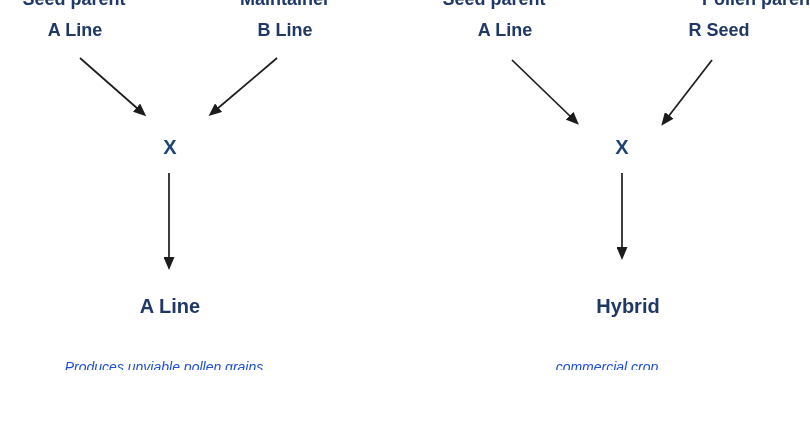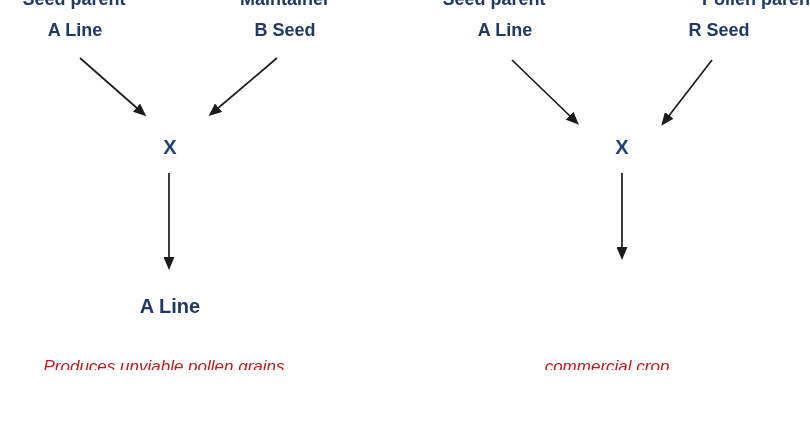--- a/index.html
+++ b/index.html
@@ -55,23 +55,23 @@
     transform: translateX(-50%);
     font-size: 20px;
     font-weight: 700;
     color: #1f3864;
     white-space: nowrap;
   }
   .caption {
     position: absolute;
     top: 350px;
     transform: translateX(-50%);
-    font-size: 17px;
+    font-size: 14px;
     font-style: italic;
-    color: #b91c1c;
+    color: #1d4ed8;
     line-height: 34px;
     text-align: center;
     white-space: nowrap;
   }
 </style>
 </head>
 <body>
 
 <div class="canvas">
 
@@ -85,29 +85,30 @@
     <line x1="277" y1="58" x2="217" y2="109" stroke="#1c1c1c" stroke-width="1.7" marker-end="url(#ah)"></line>
     <line x1="169" y1="173" x2="169" y2="259" stroke="#1c1c1c" stroke-width="1.7" marker-end="url(#ah)"></line>
     <line x1="512" y1="60" x2="571" y2="117" stroke="#1c1c1c" stroke-width="1.7" marker-end="url(#ah)"></line>
     <line x1="712" y1="60" x2="668" y2="117" stroke="#1c1c1c" stroke-width="1.7" marker-end="url(#ah)"></line>
     <line x1="622" y1="173" x2="622" y2="249" stroke="#1c1c1c" stroke-width="1.7" marker-end="url(#ah)"></line>
   </svg>
 
   <div class="role-label" style="left:74px">Seed parent</div>
   <div class="role-label" style="left:285px">Maintainer</div>
   <div class="line-label" style="left:75px">A Line</div>
-  <div class="line-label" style="left:285px">B Seed</div>
+  <div class="line-label" style="left:285px">B Line</div>
   <div class="cross-symbol" style="left:170px">X</div>
   <div class="result-label" style="left:170px">A Line</div>
   <div class="caption" style="left:164px">
     <div>Produces unviable pollen grains</div>
   </div>
 
   <div class="role-label" style="left:494px">Seed parent</div>
   <div class="role-label" style="left:759px">Pollen parent</div>
   <div class="line-label" style="left:505px">A Line</div>
   <div class="line-label" style="left:719px">R Seed</div>
   <div class="cross-symbol" style="left:622px">X</div>
+  <div class="result-label" style="left:628px">Hybrid</div>
   <div class="caption" style="left:607px">
     <div>commercial crop</div>
   </div>
 
 </div>
 
 </body></html>

